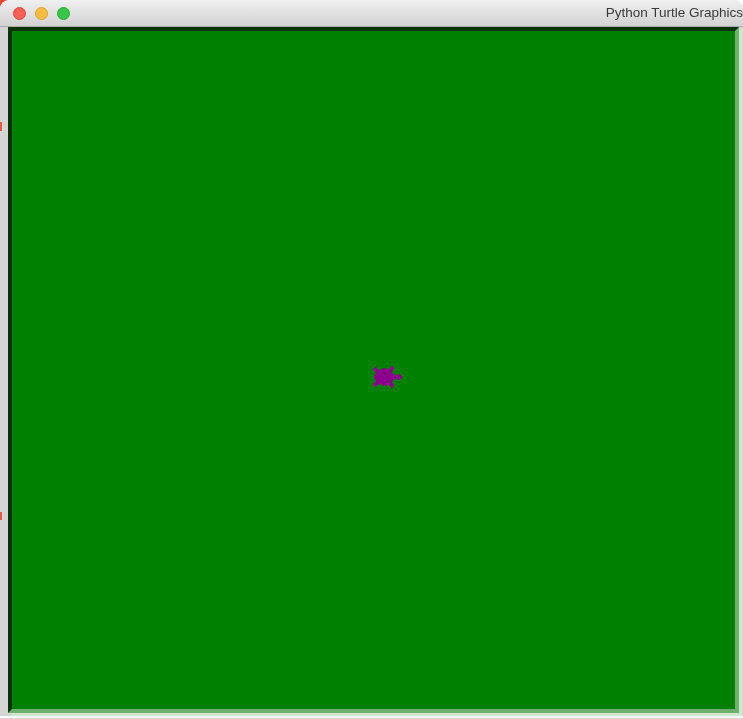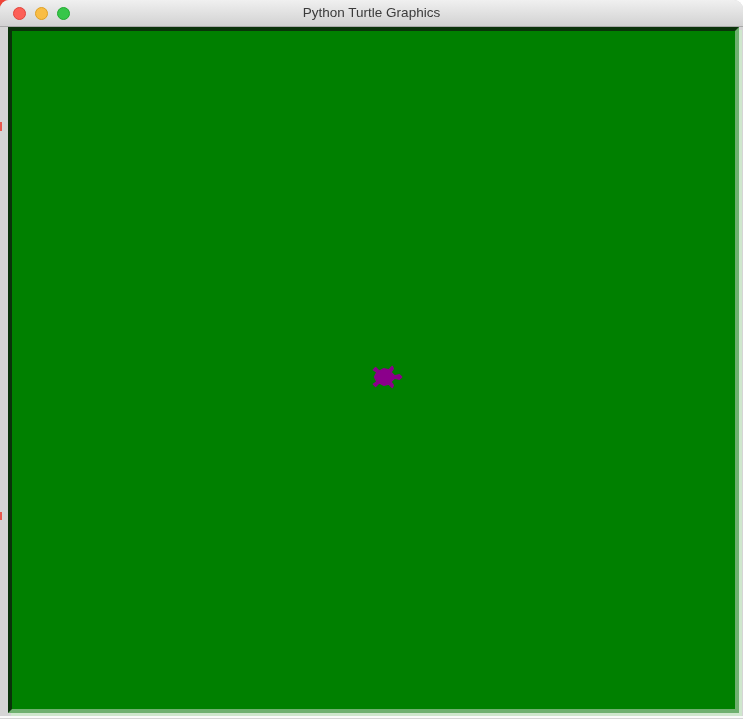--- a/index.html
+++ b/index.html
@@ -51,21 +51,21 @@
     cursor: default;
   }
   .tl-close    { background: #fc5f56; border: 1px solid #e0443c; }
   .tl-minimize { background: #f9bd45; border: 1px solid #dfa023; }
   .tl-zoom     { background: #37c649; border: 1px solid #23aa31; }
   .title {
     position: absolute;
     left: 0; right: 0; top: 0;
     height: 38px;
     line-height: 26px;
-    text-align: center;
+    text-align: right;
     font-size: 13.5px;
     color: #3a3a3a;
   }
   .content {
     position: relative;
     height: 691px;
     background: #d5d5d5;
   }
   .turtle-canvas {
     position: absolute;

